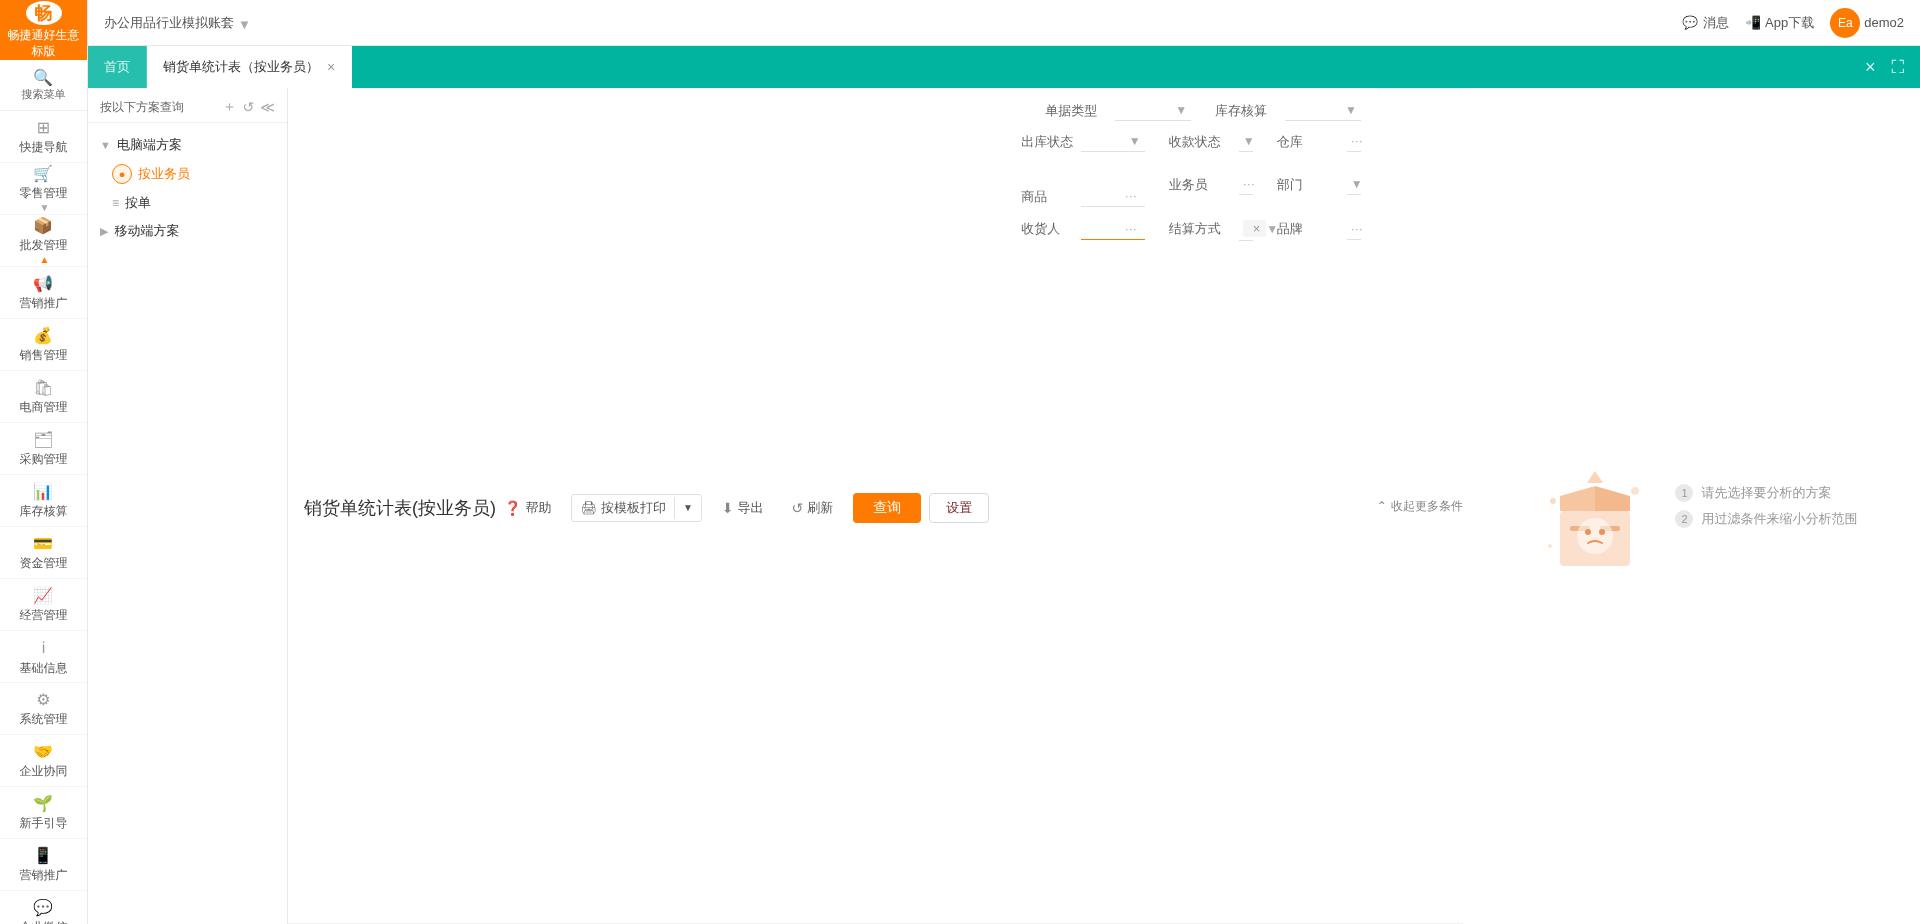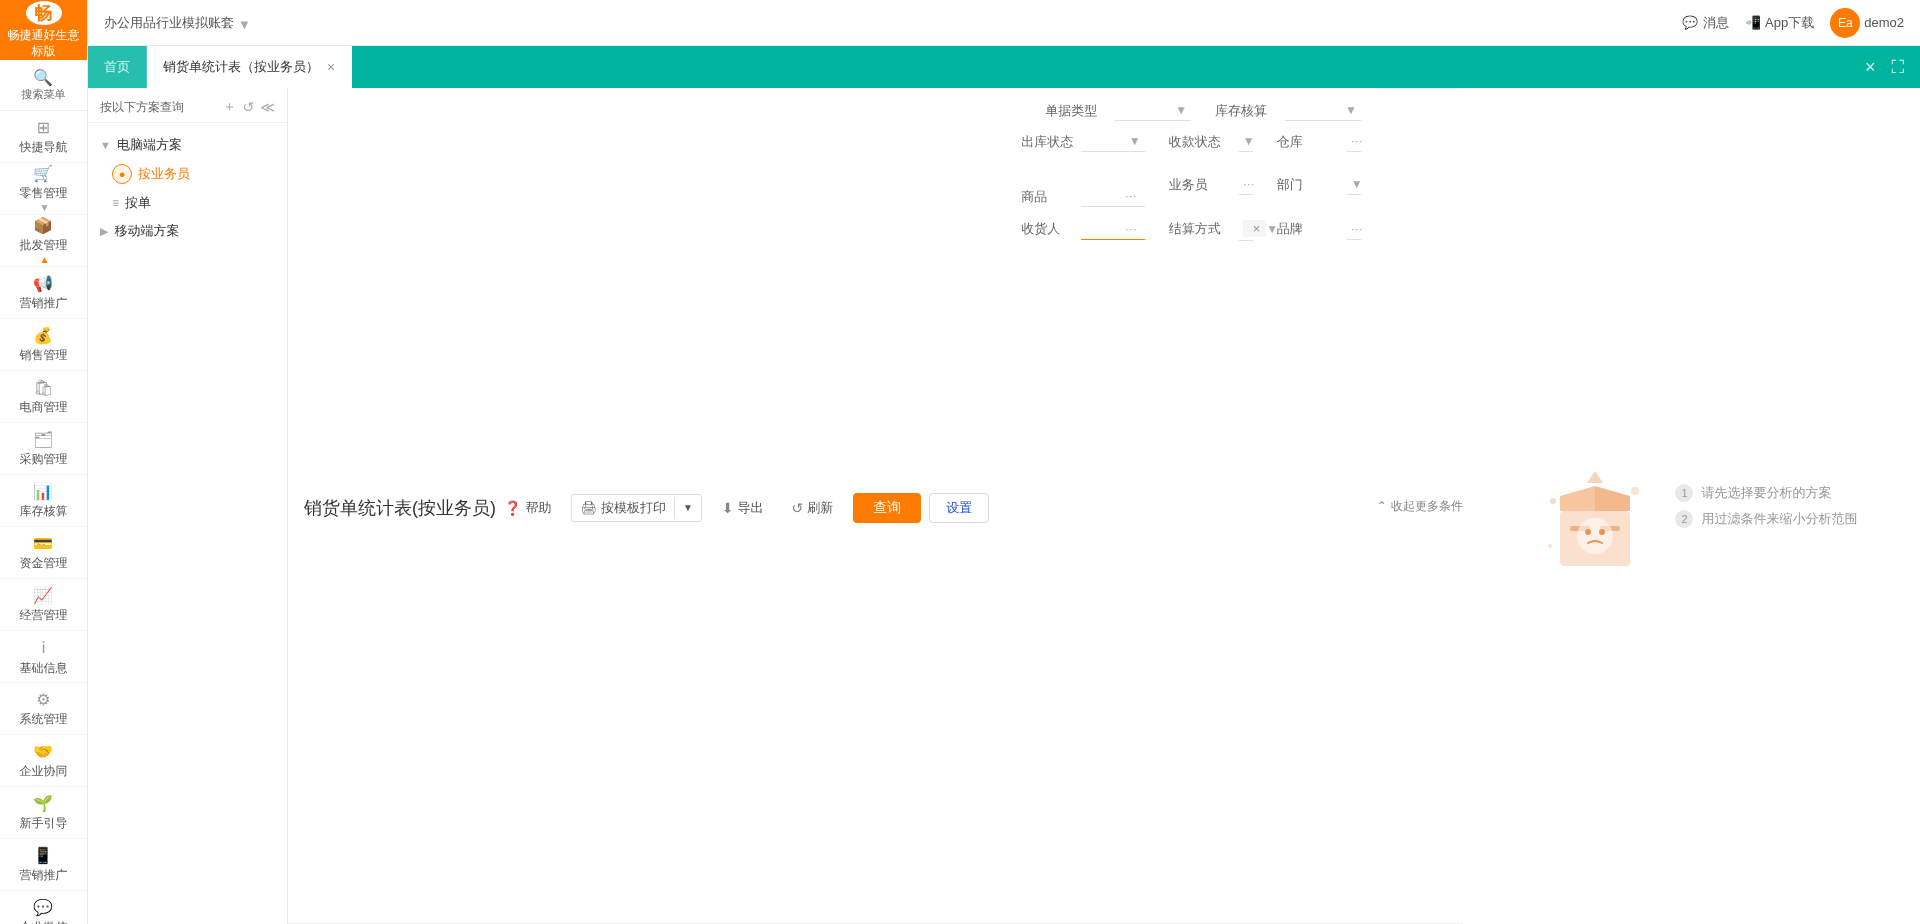--- a/index.html
+++ b/index.html
@@ -314,21 +314,21 @@
       color: #fff;
       border: none;
       border-radius: 4px;
       padding: 6px 20px;
       font-size: 14px;
       cursor: pointer;
       font-family: inherit;
     }
     .btn-settings {
       background: #fff;
-      color: #1d4ed8;
+      color: #7f1d1d;
       border: 1px solid #d9d9d9;
       border-radius: 4px;
       padding: 5px 16px;
       font-size: 13px;
       cursor: pointer;
       font-family: inherit;
     }
 
     
     .filter-area {

